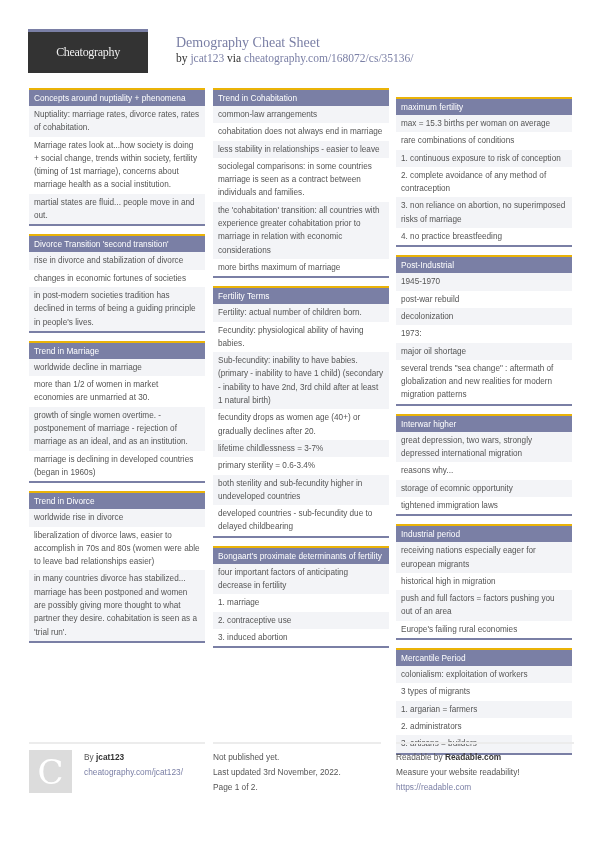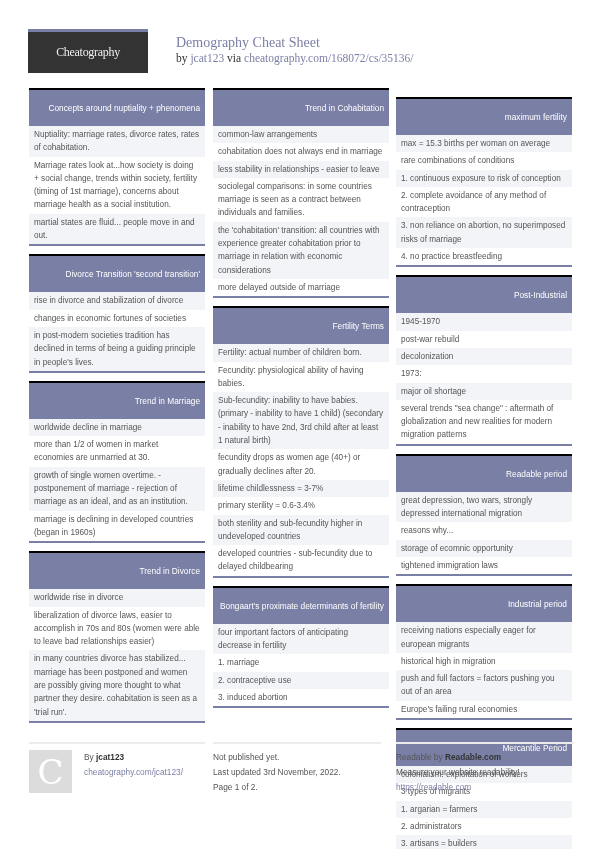--- a/index.html
+++ b/index.html
@@ -7,21 +7,21 @@
   .header { position: absolute; left: 28px; top: 29px; width: 560px; height: 45px; }
   .logo { position: absolute; left: 0; top: 0; width: 120px; height: 44px; background: #333333; border-top: 3px solid #7a7fa5; box-sizing: border-box; }
   .logo span { display: block; font-family: Liberation Serif, serif; color: #f0f0f0; font-size: 12px; line-height: 40px; text-align: center; letter-spacing: -0.3px; }
   .title-block { position: absolute; left: 148px; top: 6px; font-family: "Liberation Serif", serif; }
   .title { font-size: 14px; color: #7a7fa5; line-height: 16px; }
   .byline { font-size: 11.5px; color: #333; line-height: 14px; }
   .byline a, .link { color: #7a7fa5; text-decoration: none; }
   .col { position: absolute; top: 88px; width: 176px; }
   .c1 { left: 29px; } .c2 { left: 213px; } .c3 { left: 396px; margin-top: 9px; }
   .sec { margin-bottom: 8px; border-bottom: 2px solid #7a7fa5; }
-  .sec-h { background: #7a7fa5; color: #fff; font-size: 8.3px; padding: 12px 5px; line-height: 12px; border-top: 2px solid #000000; text-align: right; }
+  .sec-h { background: #7a7fa5; color: #fff; font-size: 8.3px; padding: 2px 5px; line-height: 12px; border-top: 2px solid #eab308; }
   .row { font-size: 8.2px; line-height: 13.3px; padding: 2px 5px 2px 5px; color: #555; }
   .row:nth-child(odd) { background: #f3f4f7; }
   .row:nth-child(even) { background: #ffffff; }
   .rows .row:nth-child(odd) { background: #f3f4f7; }
   .rows .row:nth-child(even) { background: #fff; }
   .footer { position: absolute; left: 29px; top: 742px; width: 545px; }
   .fcol { position: absolute; top: 0; border-top: 2px solid #ececec; padding-top: 6px; font-size: 8.3px; line-height: 15px; color: #555; }
   .f1 { left: 0; width: 176px; } .f2 { left: 184px; width: 168px; } .f3 { left: 367px; width: 178px; }
   .avatar { position: absolute; left: 0; top: 6px; width: 43px; height: 43px; background: #dcdcdc; color: #fff; font-family: "DejaVu Serif", serif; font-size: 34px; text-align: center; line-height: 44px; }
   .f1 .txt { margin-left: 55px; }
@@ -82,21 +82,21 @@
   </div>
 <div class="col c2">
     <div class="sec">
       <div class="sec-h">Trend in Cohabitation</div>
       <div class="rows">
         <div class="row">common-law arrangements</div>
         <div class="row">cohabitation does not always end in marriage</div>
         <div class="row">less stability in relationships - easier to leave</div>
         <div class="row">sociolegal comparisons: in some countries marriage is seen as a contract between individuals and families.</div>
         <div class="row">the 'cohabitation' transition: all countries with experience greater cohabitation prior to marriage in relation with economic considerations</div>
-        <div class="row">more delayed outside of marriage</div>
+        <div class="row">more births maximum of marriage</div>
       </div>
     </div>
     <div class="sec">
       <div class="sec-h">Fertility Terms</div>
       <div class="rows">
         <div class="row">Fertility: actual number of children born.</div>
         <div class="row">Fecundity: physiological ability of having babies.</div>
         <div class="row">Sub-fecundity: inability to have babies. (primary - inability to have 1 child) (secondary - inability to have 2nd, 3rd child after at least 1 natural birth)</div>
         <div class="row">fecundity drops as women age (40+) or gradually declines after 20.</div>
         <div class="row">lifetime childlessness = 3-7%</div>
@@ -132,21 +132,21 @@
       <div class="rows">
         <div class="row">1945-1970</div>
         <div class="row">post-war rebuild</div>
         <div class="row">decolonization</div>
         <div class="row">1973:</div>
         <div class="row">major oil shortage</div>
         <div class="row">several trends "sea change" : aftermath of globalization and new realities for modern migration patterns</div>
       </div>
     </div>
     <div class="sec">
-      <div class="sec-h">Readable period</div>
+      <div class="sec-h">Interwar higher</div>
       <div class="rows">
         <div class="row">great depression, two wars, strongly depressed international migration</div>
         <div class="row">reasons why...</div>
         <div class="row">storage of ecomnic opportunity</div>
         <div class="row">tightened immigration laws</div>
       </div>
     </div>
     <div class="sec">
       <div class="sec-h">Industrial period</div>
       <div class="rows">

